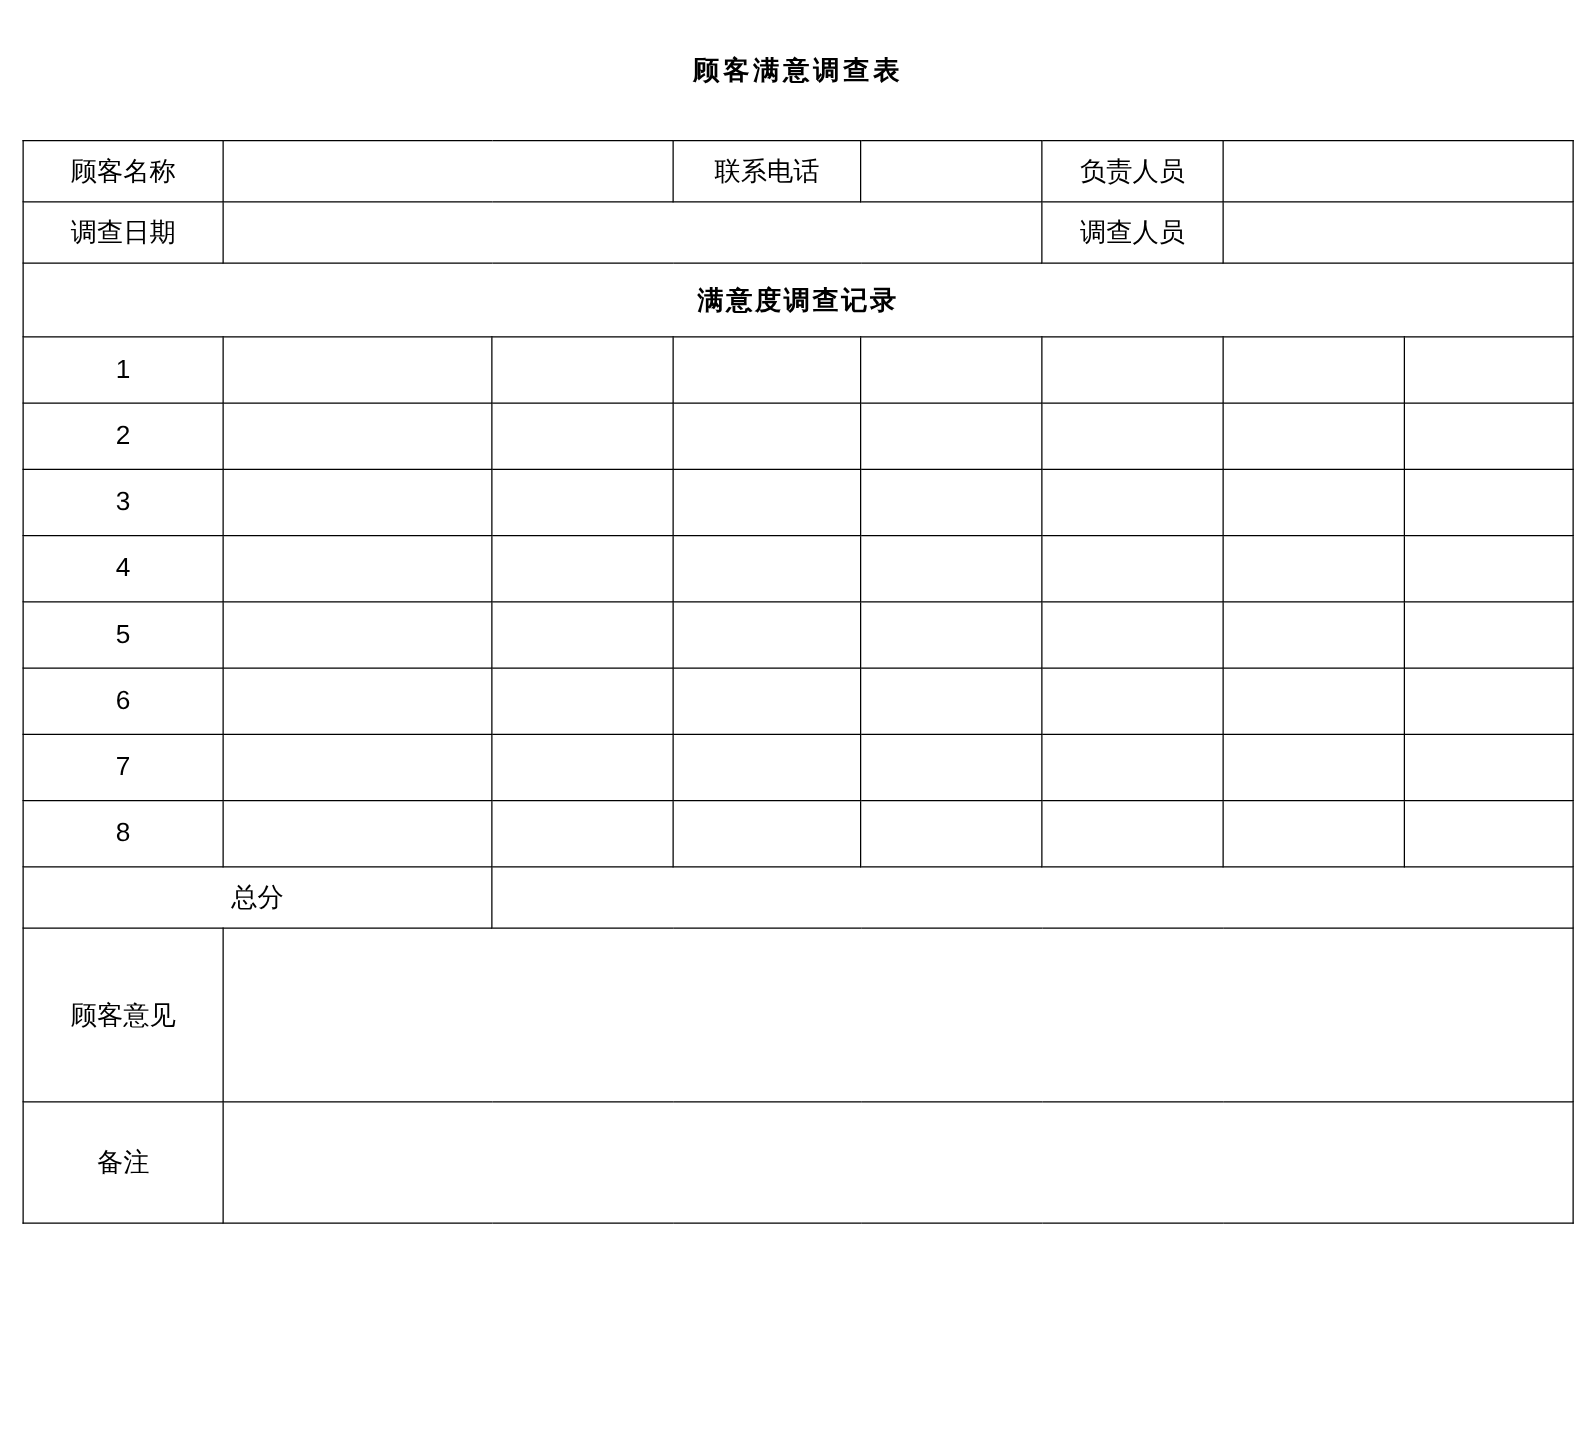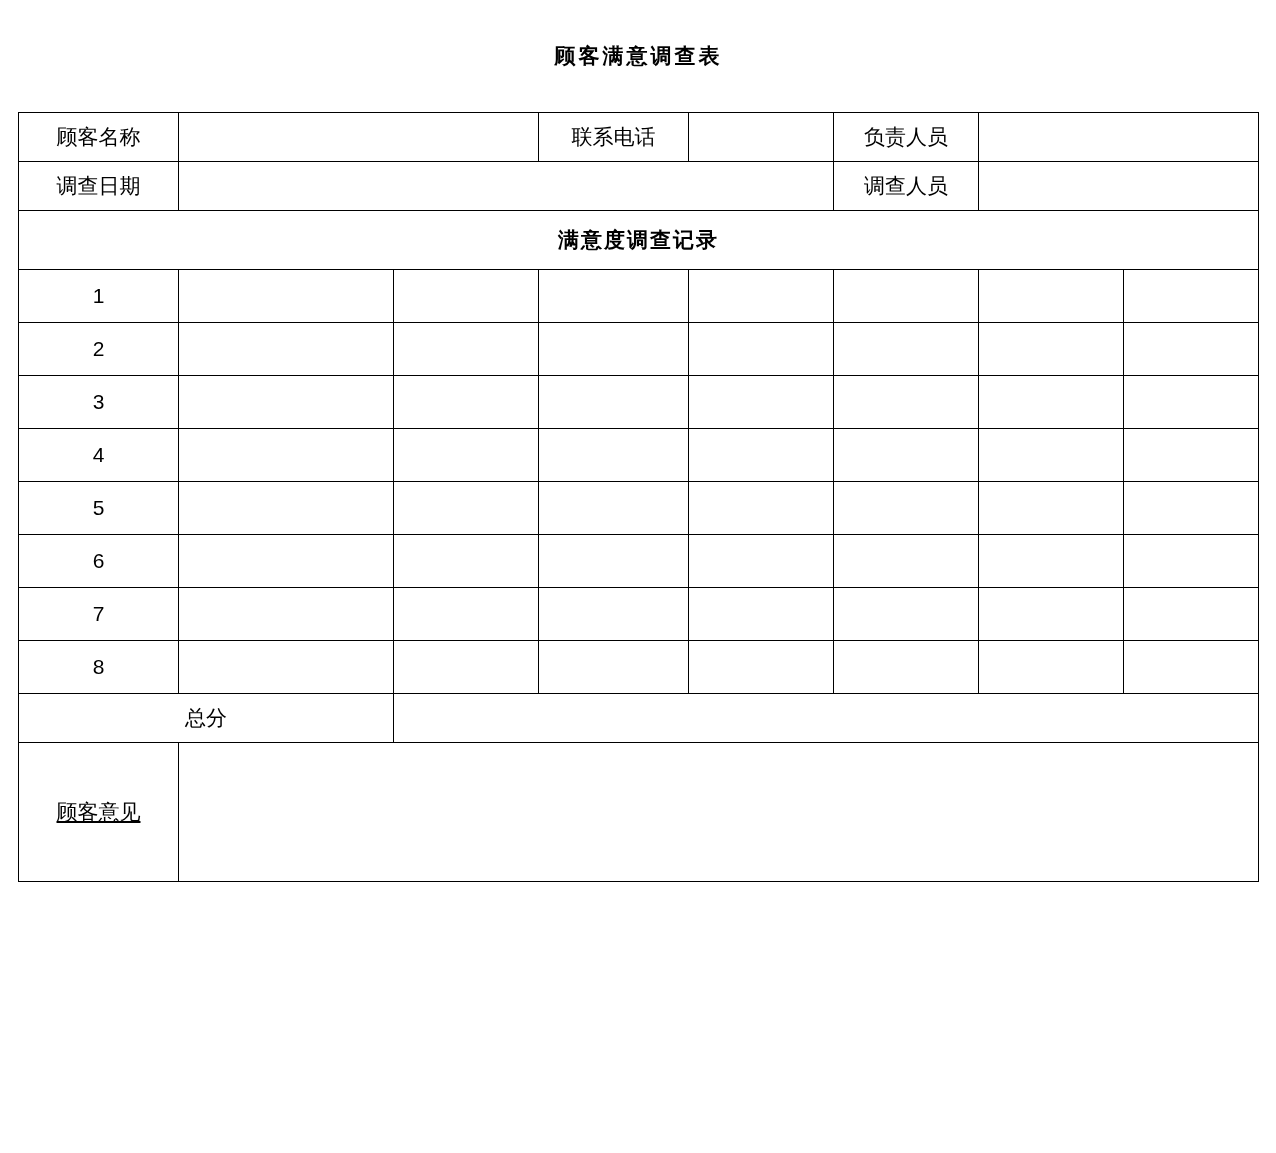--- a/index.html
+++ b/index.html
@@ -64,21 +64,20 @@
   }
   .data-row td {
     height: 52px;
   }
   .total-row td {
     height: 48px;
     font-family: Liberation Mono, monospace;
   }
   .opinion-row td {
     height: 138px;
-    text-decoration: underline;
   }
   .remark-row td {
     height: 96px;
   }
   .sign-row td {
     height: 48px;
   }
   .left-pad {
     text-align: left;
     padding-left: 14px;
@@ -210,16 +209,20 @@
     <tr class="total-row">
       <td colspan="2">总分</td>
       <td colspan="6"></td>
     </tr>
 
     <tr class="opinion-row">
       <td>顾客意见</td>
       <td colspan="7" class="left-pad"></td>
     </tr>
 
+    <tr class="remark-row">
+      <td>备注</td>
+      <td colspan="7" class="left-pad"></td>
+    </tr>
 
   </tbody>
     </table>
 </div>
 
 </body></html>

